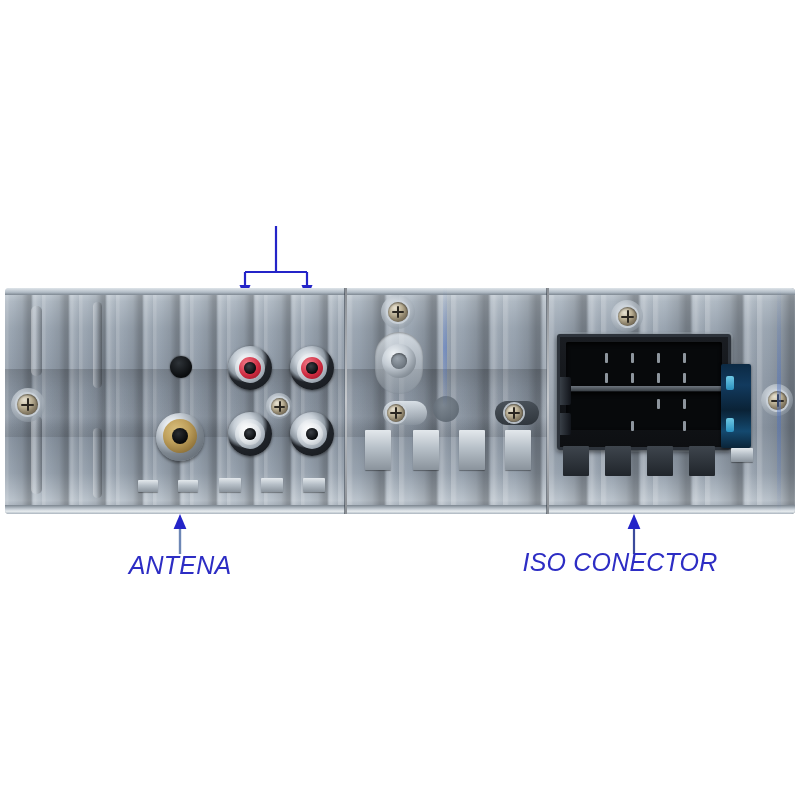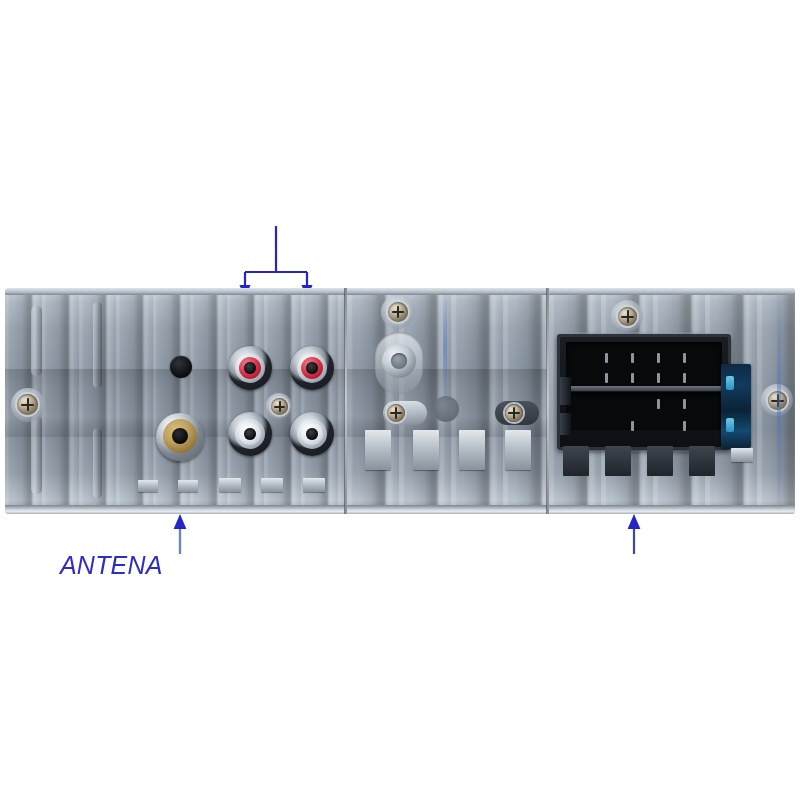--- a/index.html
+++ b/index.html
@@ -21,20 +21,21 @@
   
   .anno-text {
     position: absolute;
     color: #2d2dc4;
     font-style: italic;
     font-weight: 500;
     font-family: "Liberation Sans", sans-serif;
     letter-spacing: 0.2px;
     white-space: nowrap;
     line-height: 1.18;
+    text-align: center;
   }
   #lbl-audio {
     left: 0; top: 171px;
     width: 560px;
     font-size: 25px;
     text-align: center;
   }
   #lbl-audio .l2 { display:block; }
   #lbl-antena {
     left: 60px; top: 551px;
@@ -331,20 +332,23 @@
     <polygon points="10,0 3.6,15 16.4,15" fill="#2424c8"></polygon>
   </svg>
   <div id="lbl-antena" class="anno-text">
     <span>ANTENA</span>
   </div>
 
   <svg class="leader" style="left:624px; top:514px;" width="20" height="40" viewBox="0 0 20 40">
     <line x1="10" y1="40" x2="10" y2="12" stroke="#3b4a9c" stroke-width="2.2"></line>
     <polygon points="10,0 3.6,15 16.4,15" fill="#2424c8"></polygon>
   </svg>
+  <div id="lbl-iso" class="anno-text">
+    <span>ISO CONECTOR</span>
+  </div>
 
   <div id="device">
 
     <div class="panel metal" style="left:0; width:340px; border-radius:4px 0 0 4px;">
       <div class="fins"></div>
       <div class="midband"></div>
       <div class="topedge"></div>
       <div class="botedge"></div>
 
       <div class="vgroove" style="left:26px; top:18px; width:11px; height:70px;"></div>

